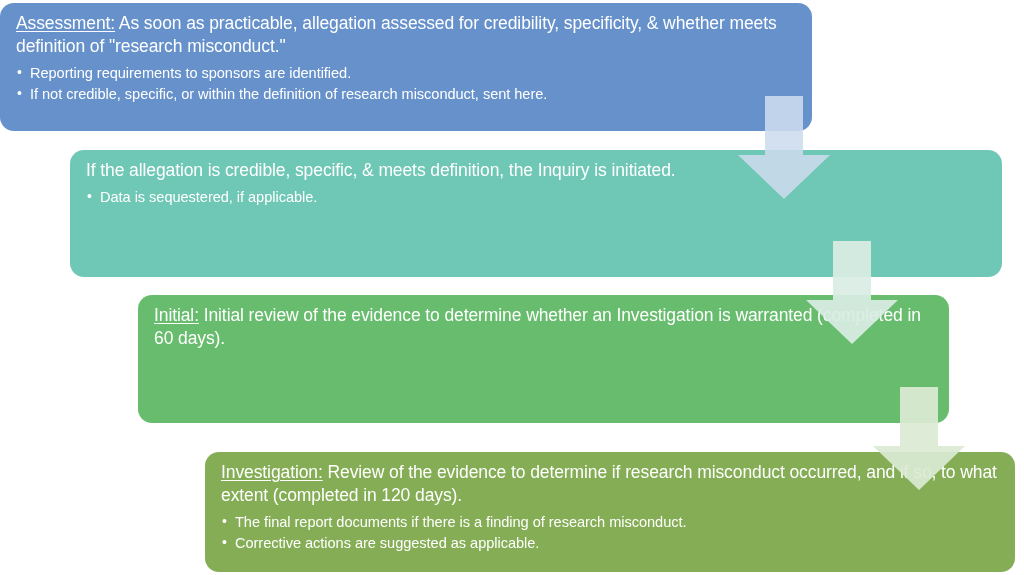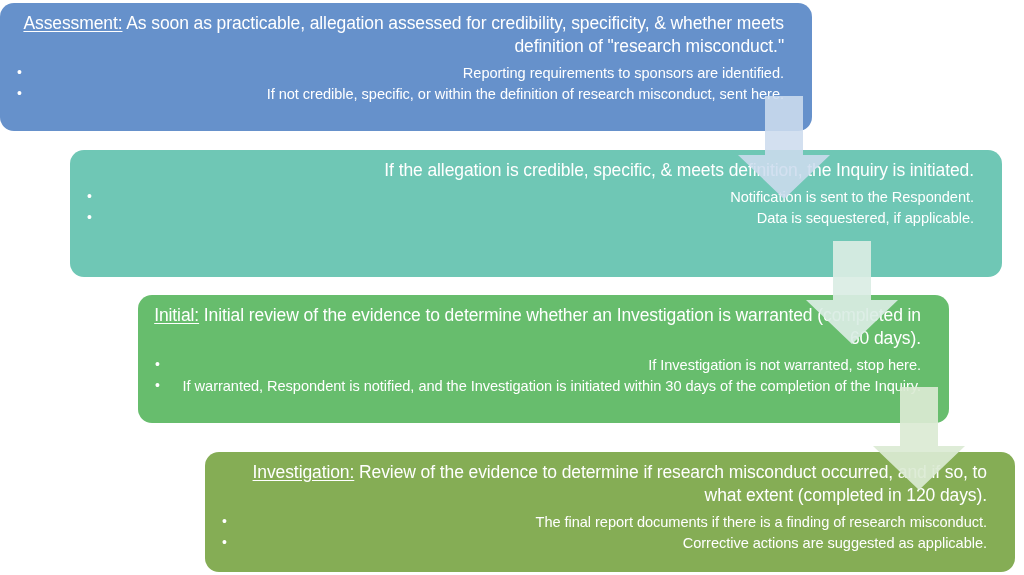--- a/index.html
+++ b/index.html
@@ -24,22 +24,21 @@
     position: absolute;
     border-radius: 14px;
     box-sizing: border-box;
     color: #ffffff;
     overflow: hidden;
   }
 
   .step-inner {
     position: relative;
     z-index: 2;
-    padding: 9px 28px 6px 16px;
-    text-align: right;
+    padding: 9px 16px 6px 16px;
   }
 
   .step-heading {
     font-size: 17.5px;
     line-height: 1.30;
     margin: 0 0 6px 0;
     letter-spacing: -0.1px;
     font-weight: 400;
     color: #ffffff;
   }
@@ -102,39 +101,34 @@
   <div class="arrow" style="left:738px; top:96px; width:92px; height:103px;">
     <svg width="92" height="103" viewBox="0 0 92 103" xmlns="http://www.w3.org/2000/svg">
       <polygon points="27,0 65,0 65,59 92,59 46,103 0,59 27,59" fill="#CDDCEE" fill-opacity="0.88"></polygon>
     </svg>
   </div>
 
   <div class="step-box box-2" style="left:70px; top:150px; width:932px; height:127px;">
     <div class="step-inner">
       <p class="step-heading"><span class="kw"></span><span>If the allegation is credible, specific, &amp; meets definition, the Inquiry is initiated.</span></p>
       <ul class="bullets">
-        <li>Notification is sent to the Respondent.</li>
         <li>Data is sequestered, if applicable.</li>
       </ul>
     </div>
   </div>
 
   <div class="arrow" style="left:806px; top:241px; width:92px; height:103px;">
     <svg width="92" height="103" viewBox="0 0 92 103" xmlns="http://www.w3.org/2000/svg">
       <polygon points="27,0 65,0 65,59 92,59 46,103 0,59 27,59" fill="#DAEDE4" fill-opacity="0.92"></polygon>
     </svg>
   </div>
 
   <div class="step-box box-3" style="left:138px; top:295px; width:811px; height:128px;">
     <div class="step-inner">
       <p class="step-heading"><span class="kw">Initial:</span><span> Initial review of the evidence to determine whether an Investigation is warranted (completed in 60 days).</span></p>
-      <ul class="bullets">
-        <li>If Investigation is not warranted, stop here.</li>
-        <li>If warranted, Respondent is notified, and the Investigation is initiated within 30 days of the completion of the Inquiry.</li>
-      </ul>
     </div>
   </div>
 
   <div class="arrow" style="left:873px; top:387px; width:92px; height:103px;">
     <svg width="92" height="103" viewBox="0 0 92 103" xmlns="http://www.w3.org/2000/svg">
       <polygon points="27,0 65,0 65,59 92,59 46,103 0,59 27,59" fill="#DBEAD4" fill-opacity="0.92"></polygon>
     </svg>
   </div>
 
   <div class="step-box box-4" style="left:205px; top:452px; width:810px; height:120px;">

